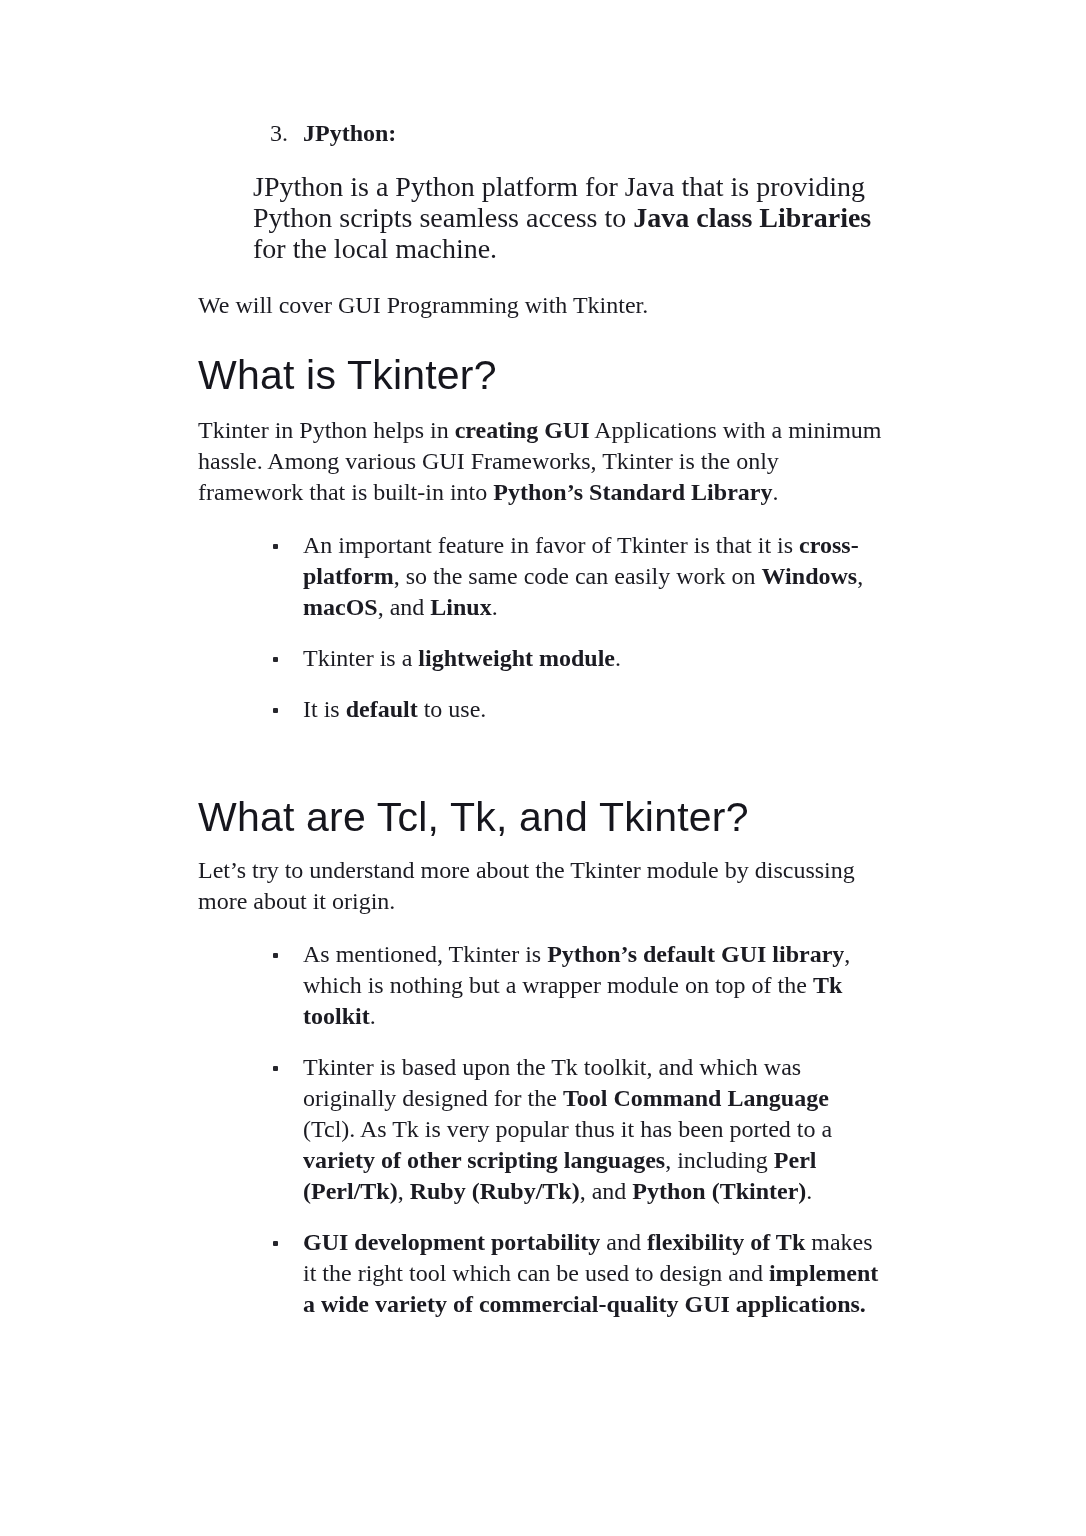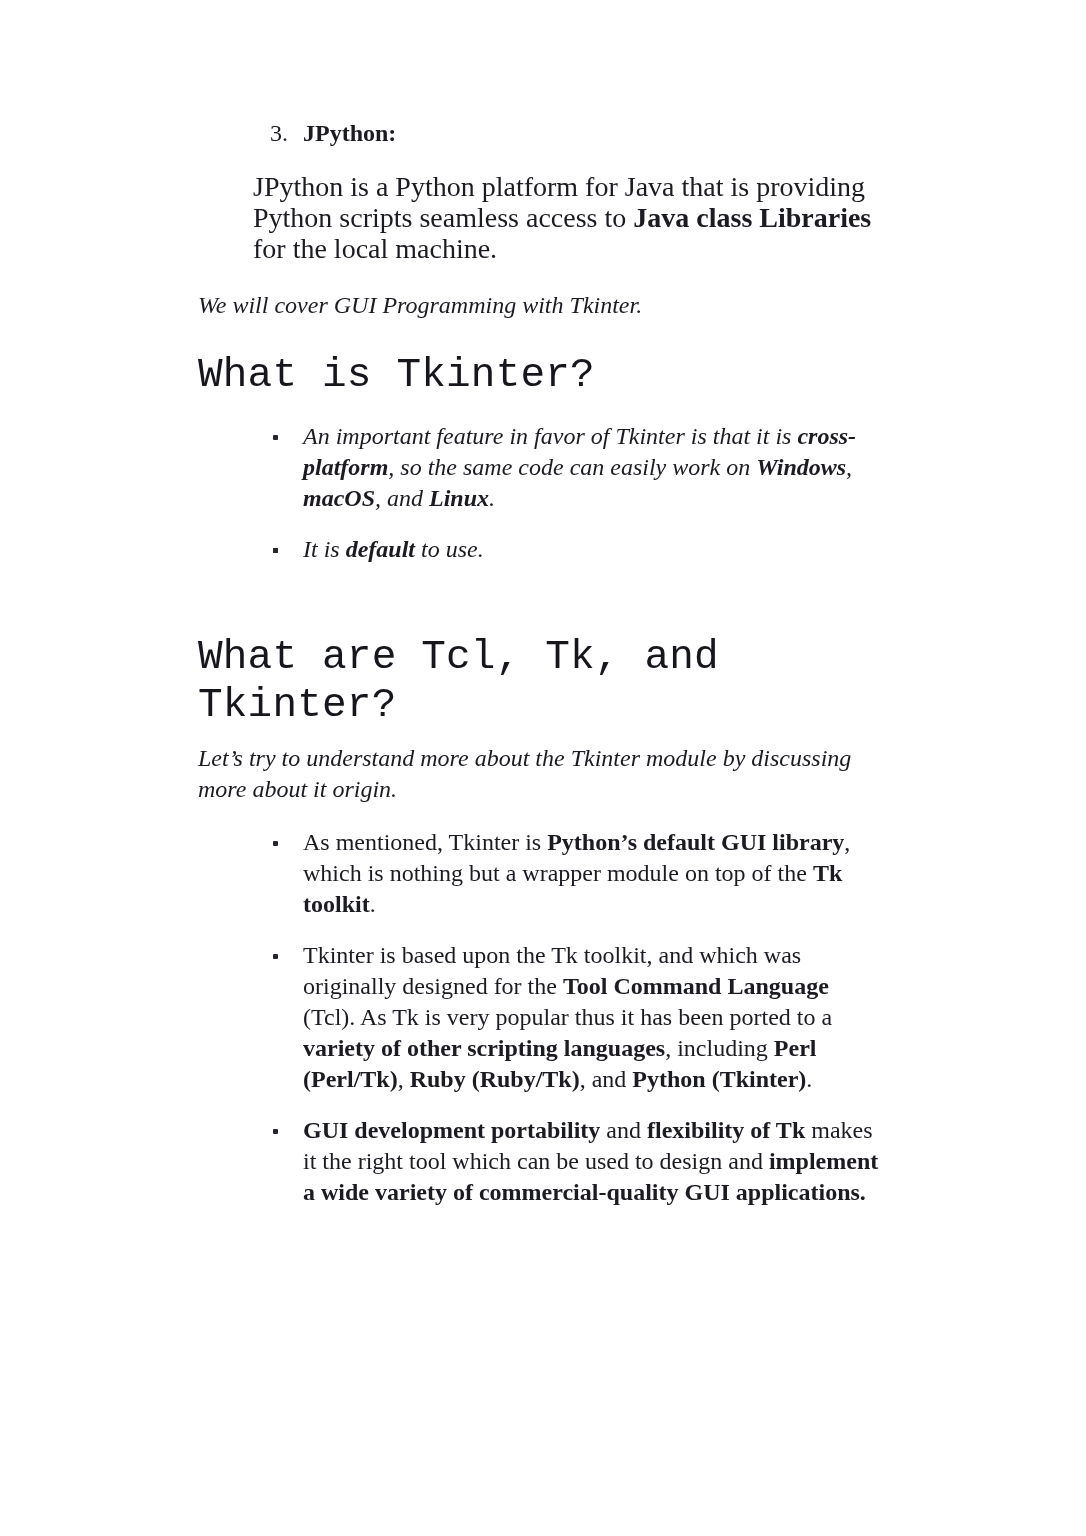--- a/index.html
+++ b/index.html
@@ -57,29 +57,28 @@
     padding-left: 55px;
     font-size: 28px;
     line-height: 31px;
   }
 
   
   .para {
     margin: 0 0 6px 0;
     font-size: 24px;
     line-height: 31px;
-    font-style: italic;
   }
   .para-lead {
     margin-top: 26px;
   }
 
   
   h1.section-heading {
-    font-family: Liberation Mono, monospace;
+    font-family: Liberation Sans, sans-serif;
     font-weight: normal;
     font-size: 41px;
     line-height: 48px;
     letter-spacing: 0.2px;
     color: #16161d;
     margin: 30px 0 16px 0;
   }
   h1.section-heading.second {
     margin: 68px 0 14px 0;
   }
@@ -104,21 +103,20 @@
     position: absolute;
     left: 75px;
     top: 14px;
     width: 5px;
     height: 5px;
     background: #26262c;
     border-radius: 1px;
   }
   .list-gap-small > li {
     margin-bottom: 14px;
-    font-style: italic;
   }
   b, strong {
     font-weight: bold;
   }
 </style>
 </head>
 <body>
 
 <div class="page">
   <div class="content">
@@ -126,28 +124,30 @@
     <div class="numbered-item">
       <span class="num">3.</span>
       <span class="num-label">JPython:</span>
     </div>
 
     <p class="sub-para"><span>JPython is a Python platform for Java that is providing Python scripts seamless access to </span><b>Java class Libraries</b><span> for the local machine.</span></p>
 
     <p class="para para-lead"><span>We will cover GUI Programming with Tkinter.</span></p>
 
     <h1 class="section-heading">What is Tkinter?</h1>
+    <p class="para"><span>Tkinter in Python helps in </span><b>creating GUI</b><span> Applications with a minimum hassle. Among various GUI Frameworks, Tkinter is the only framework that is built-in into </span><b>Python’s Standard Library</b><span>.</span></p>
 
     <ul class="bullets list-gap-small">
       <li>
         <span class="dot"></span>
         <span><span>An important feature in favor of Tkinter is that it is </span><b>cross-platform</b><span>, so the same code can easily work on </span><b>Windows</b><span>, </span><b>macOS</b><span>, and </span><b>Linux</b><span>.</span></span>
       </li>
       <li>
         <span class="dot"></span>
+        <span><span>Tkinter is a </span><b>lightweight module</b><span>.</span></span>
       </li>
       <li>
         <span class="dot"></span>
         <span><span>It is </span><b>default</b><span> to use.</span></span>
       </li>
     </ul>
 
     <h1 class="section-heading second">What are Tcl, Tk, and Tkinter?</h1>
     <p class="para"><span>Let’s try to understand more about the Tkinter module by discussing more about it origin.</span></p>
 

